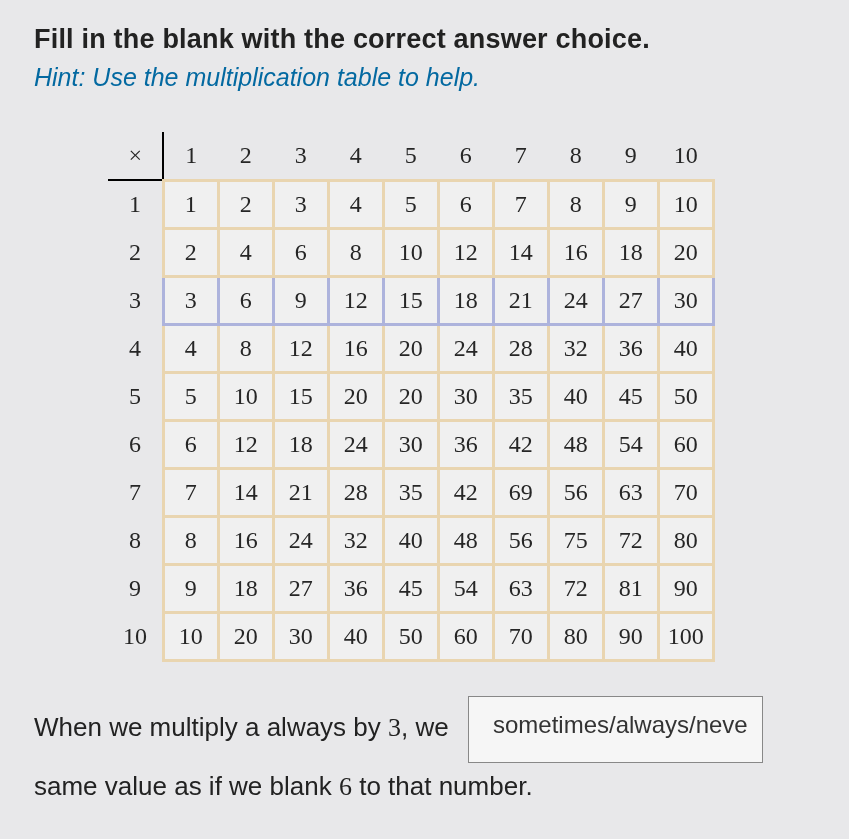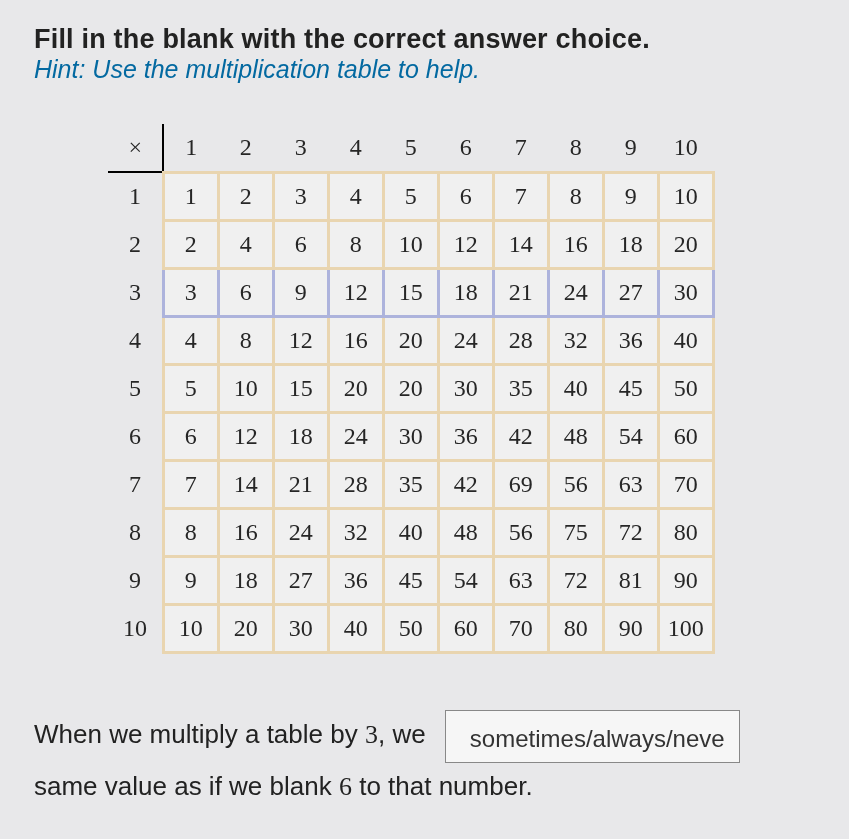--- a/index.html
+++ b/index.html
@@ -11,21 +11,21 @@
     font-family: Georgia, 'Times New Roman', serif;
     color: #1b1b1b;
     padding: 24px 0 0 34px;
     overflow: hidden;
   }
   .heading {
     font-family: -apple-system, BlinkMacSystemFont, 'Segoe UI', Arial, sans-serif;
     font-weight: 700;
     font-size: 27px;
     color: #222;
-    margin: 0 0 0 0;
+    margin: 0 0 8px 0;
     letter-spacing: 0.2px;
   }
   .hint {
     font-family: -apple-system, BlinkMacSystemFont, 'Segoe UI', Arial, sans-serif;
     font-style: italic;
     font-size: 25px;
     color: #0369a1;
     margin: 0 0 40px 0;
   }
   .table-wrap {
@@ -70,21 +70,21 @@
   }
   .sentence .mathnum {
     font-family: Georgia, 'Times New Roman', serif;
   }
   .answer-box {
     display: inline-block;
     border: 1px solid #888;
     background: #f6f6f6;
     font-size: 24px;
     color: #333;
-    padding: 6px 14px 2px 24px;
+    padding: 6px 14px 16px 24px;
     margin-left: 12px;
     vertical-align: middle;
     font-family: -apple-system, BlinkMacSystemFont, 'Segoe UI', Arial, sans-serif;
   }
 </style>
 </head>
 <body>
 
 <div class="heading">Fill in the blank with the correct answer choice.</div>
 <div class="hint">Hint: Use the multiplication table to help.</div>
@@ -243,16 +243,16 @@
       <td class="body-cell">70</td>
       <td class="body-cell">80</td>
       <td class="body-cell">90</td>
       <td class="body-cell">100</td>
     </tr>
   </tbody>
     </table>
 </div>
 
 <div class="sentence">
-  <span>When we multiply a table by </span><span class="mathnum">3</span><span>, we</span>
+  <span>When we multiply a always by </span><span class="mathnum">3</span><span>, we</span>
   <span class="answer-box">sometimes/always/neve</span><br>
   <span>same value as if we blank </span><span class="mathnum">6</span><span> to that number.</span>
 </div>
 
 </body></html>

